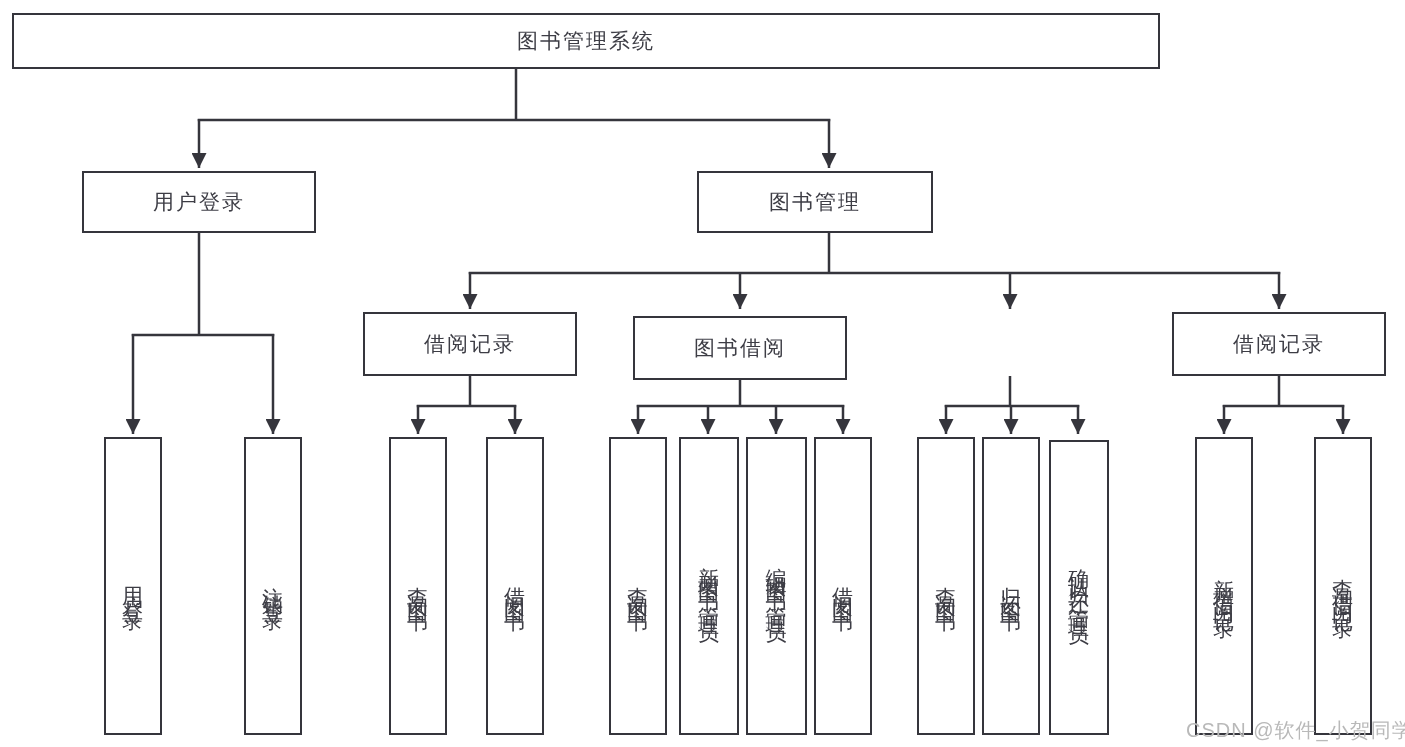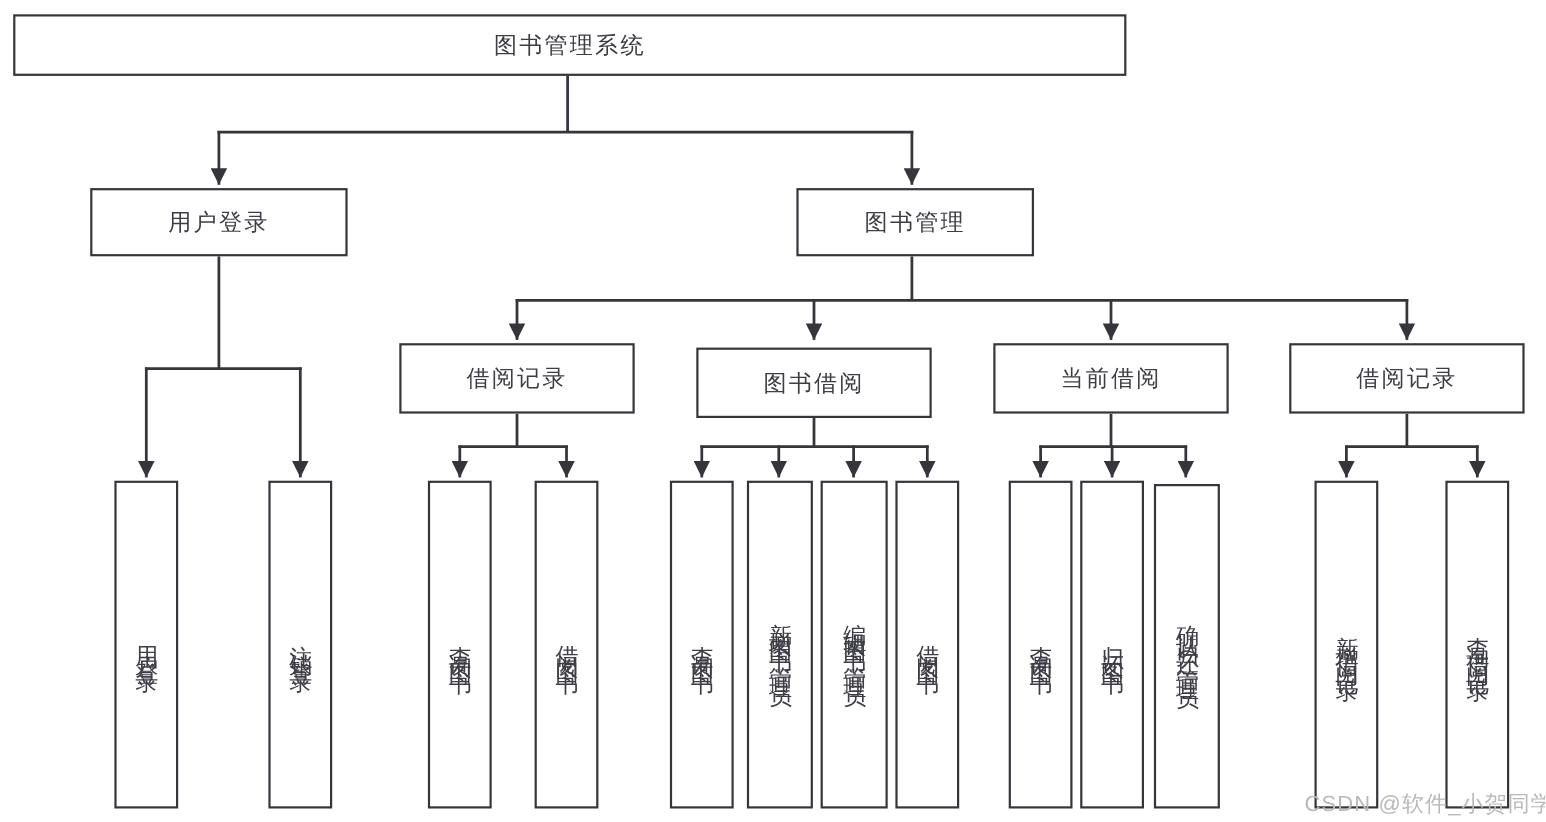--- a/index.html
+++ b/index.html
@@ -107,28 +107,27 @@
     <path class="wire" d="M1010 376 V406 M944.75 406 H1079.25"></path>
     <line class="arrow" x1="946" y1="405" x2="946" y2="434" marker-end="url(#arrowhead)"></line>
     <line class="arrow" x1="1011" y1="405" x2="1011" y2="434" marker-end="url(#arrowhead)"></line>
     <line class="arrow" x1="1078" y1="405" x2="1078" y2="434" marker-end="url(#arrowhead)"></line>
 
     <path class="wire" d="M1279 376 V406 M1222.75 406 H1344.25"></path>
     <line class="arrow" x1="1224" y1="405" x2="1224" y2="434" marker-end="url(#arrowhead)"></line>
     <line class="arrow" x1="1343" y1="405" x2="1343" y2="434" marker-end="url(#arrowhead)"></line>
   </svg>
 
-  <div class="node" style="left:12px; top:13px; width:1012px; height:56px;">图书管理系统</div>
+  <div class="node" style="left:12px; top:13px; width:1148px; height:56px;">图书管理系统</div>
 
   <div class="node" style="left:82px; top:171px; width:234px; height:62px;">用户登录</div>
-  <div class="node" style="left:724px; top:171px; width:216px; height:62px;">图书管理</div>
+  <div class="node" style="left:697px; top:171px; width:236px; height:62px;">图书管理</div>
 
   <div class="node" style="left:363px; top:312px; width:214px; height:64px;">借阅记录</div>
   <div class="node" style="left:633px; top:316px; width:214px; height:64px;">图书借阅</div>
-  <div class="node" style="left:903px; top:312px; width:214px; height:64px;">当前借阅</div>
   <div class="node" style="left:1172px; top:312px; width:214px; height:64px;">借阅记录</div>
 
   <div class="node v" style="left:104px; top:437px; width:58px; height:298px;">用户登录</div>
   <div class="node v" style="left:244px; top:437px; width:58px; height:298px;">注销登录</div>
 
   <div class="node v" style="left:389px; top:437px; width:58px; height:298px;">查询图书</div>
   <div class="node v" style="left:486px; top:437px; width:58px; height:298px;">借阅图书</div>
 
   <div class="node v" style="left:609px; top:437px; width:58px; height:298px;">查询图书</div>
   <div class="node v" style="left:679px; top:437px; width:60px; height:298px;">新增图书（管理员）</div>

